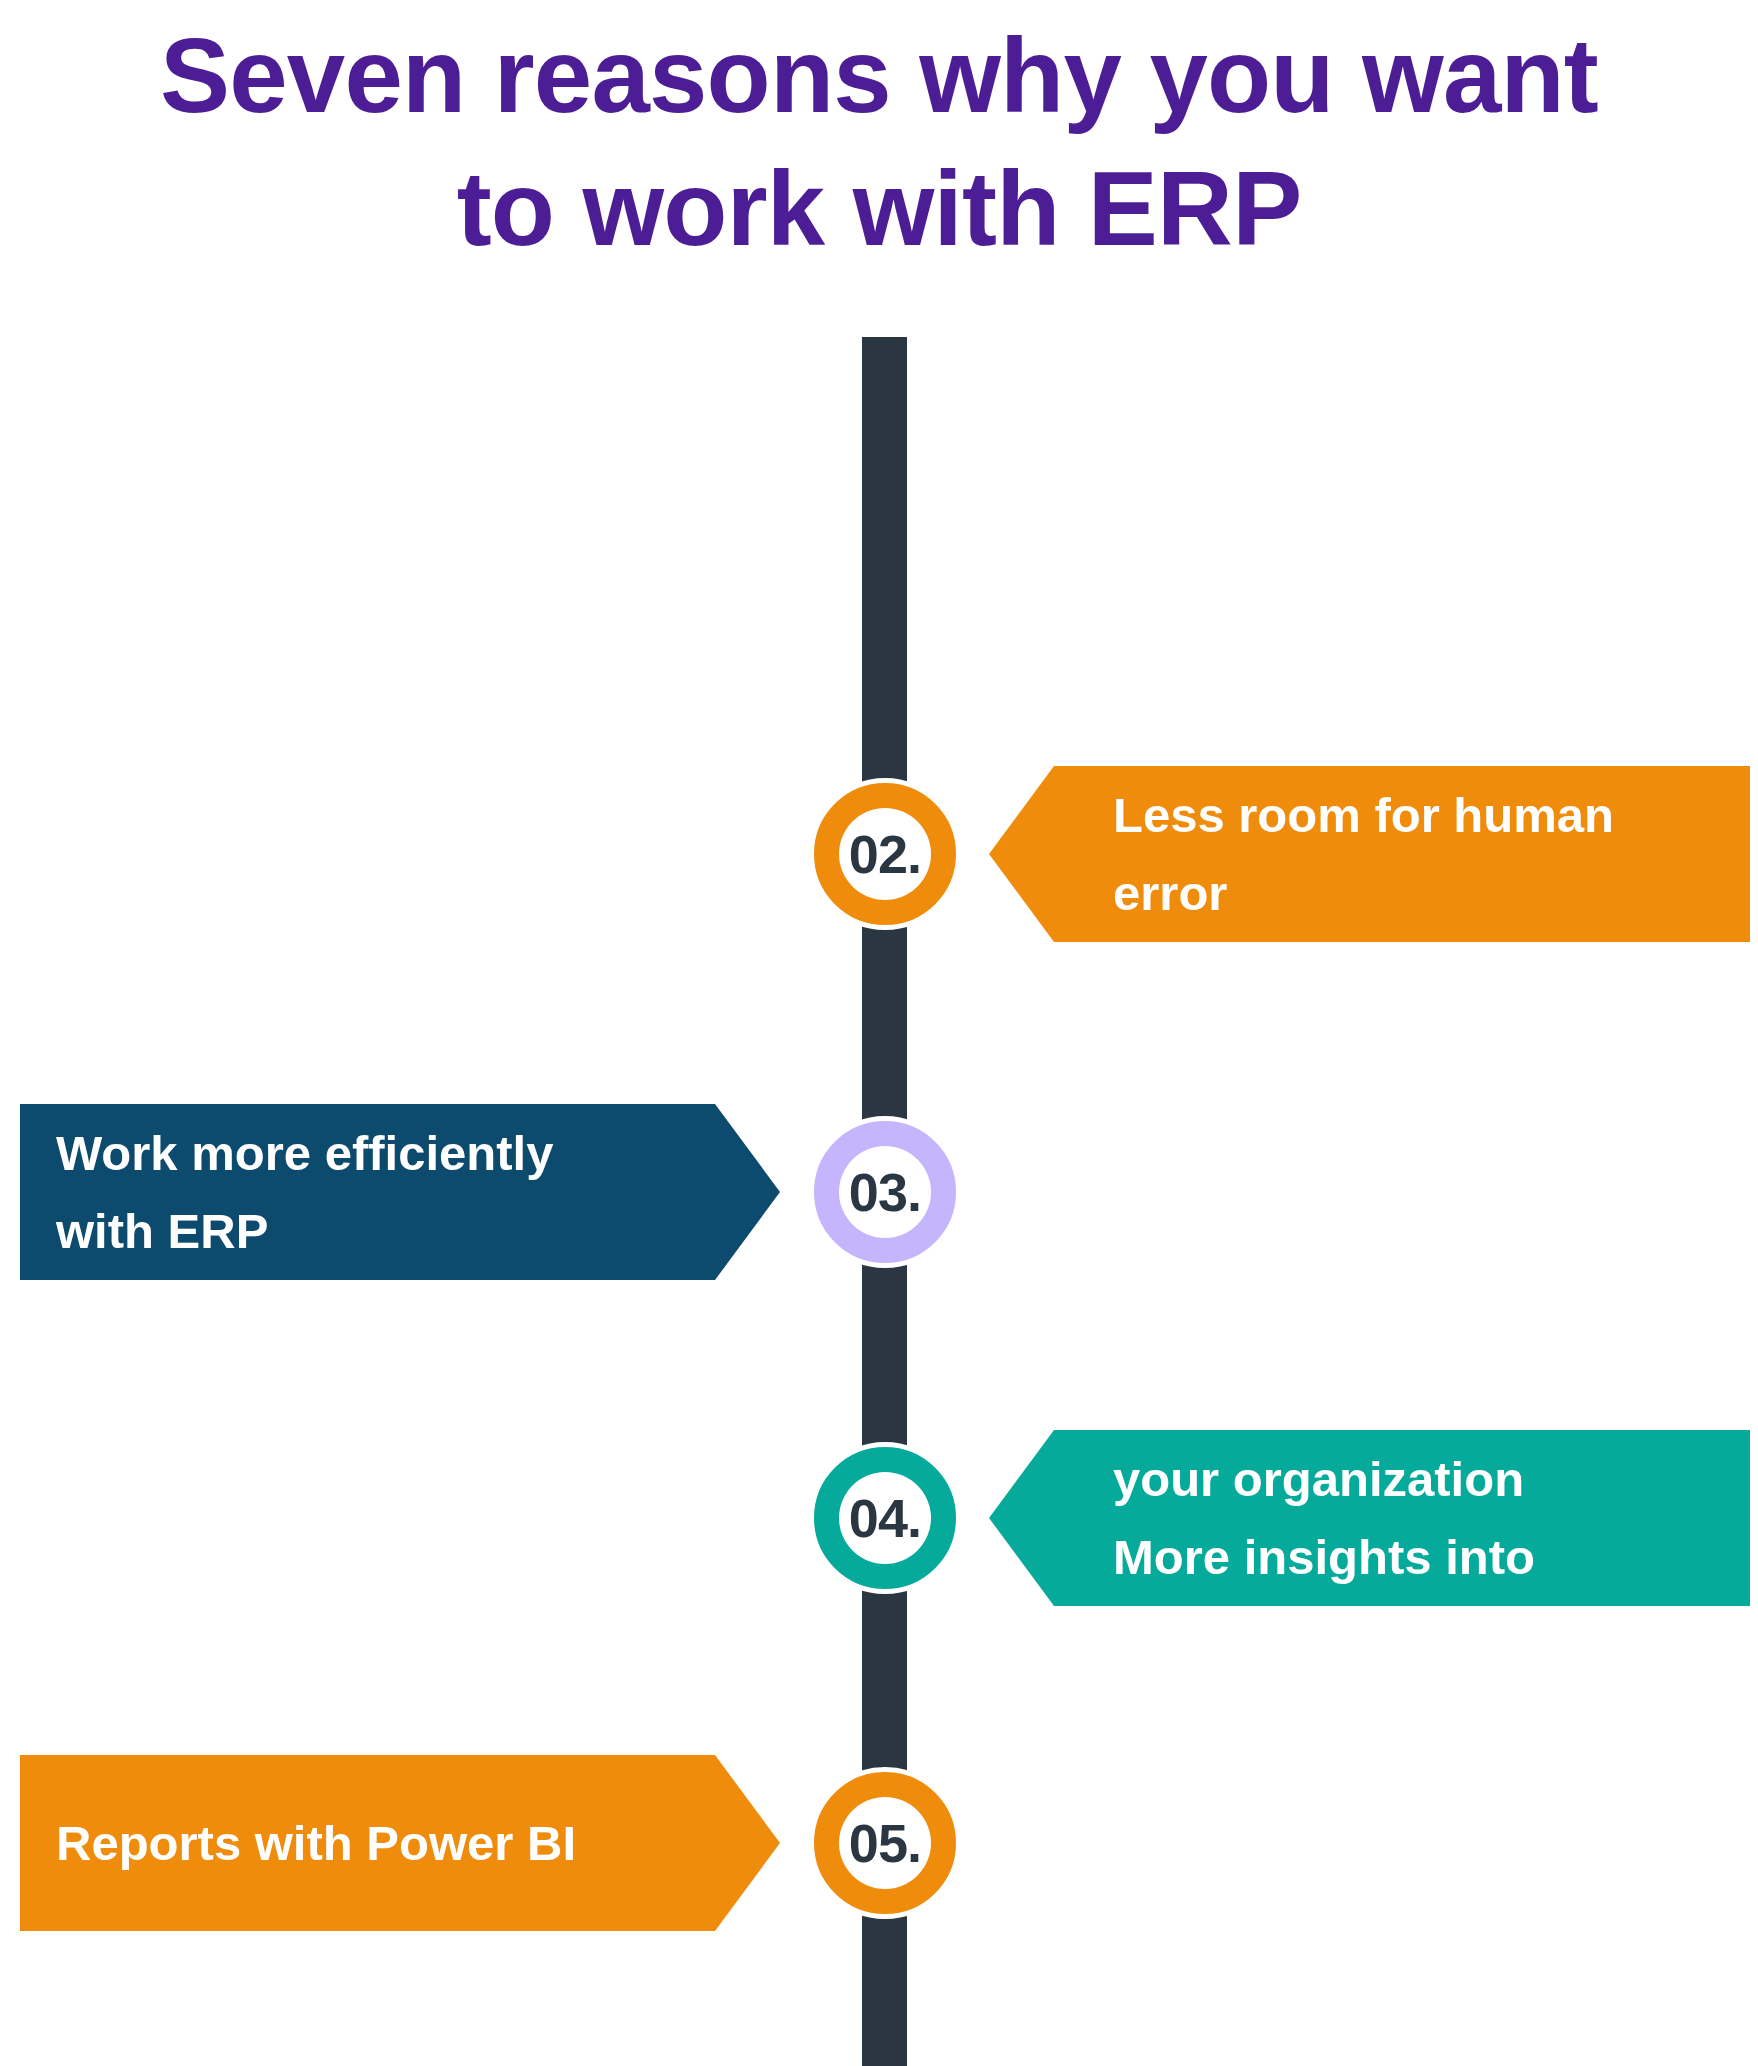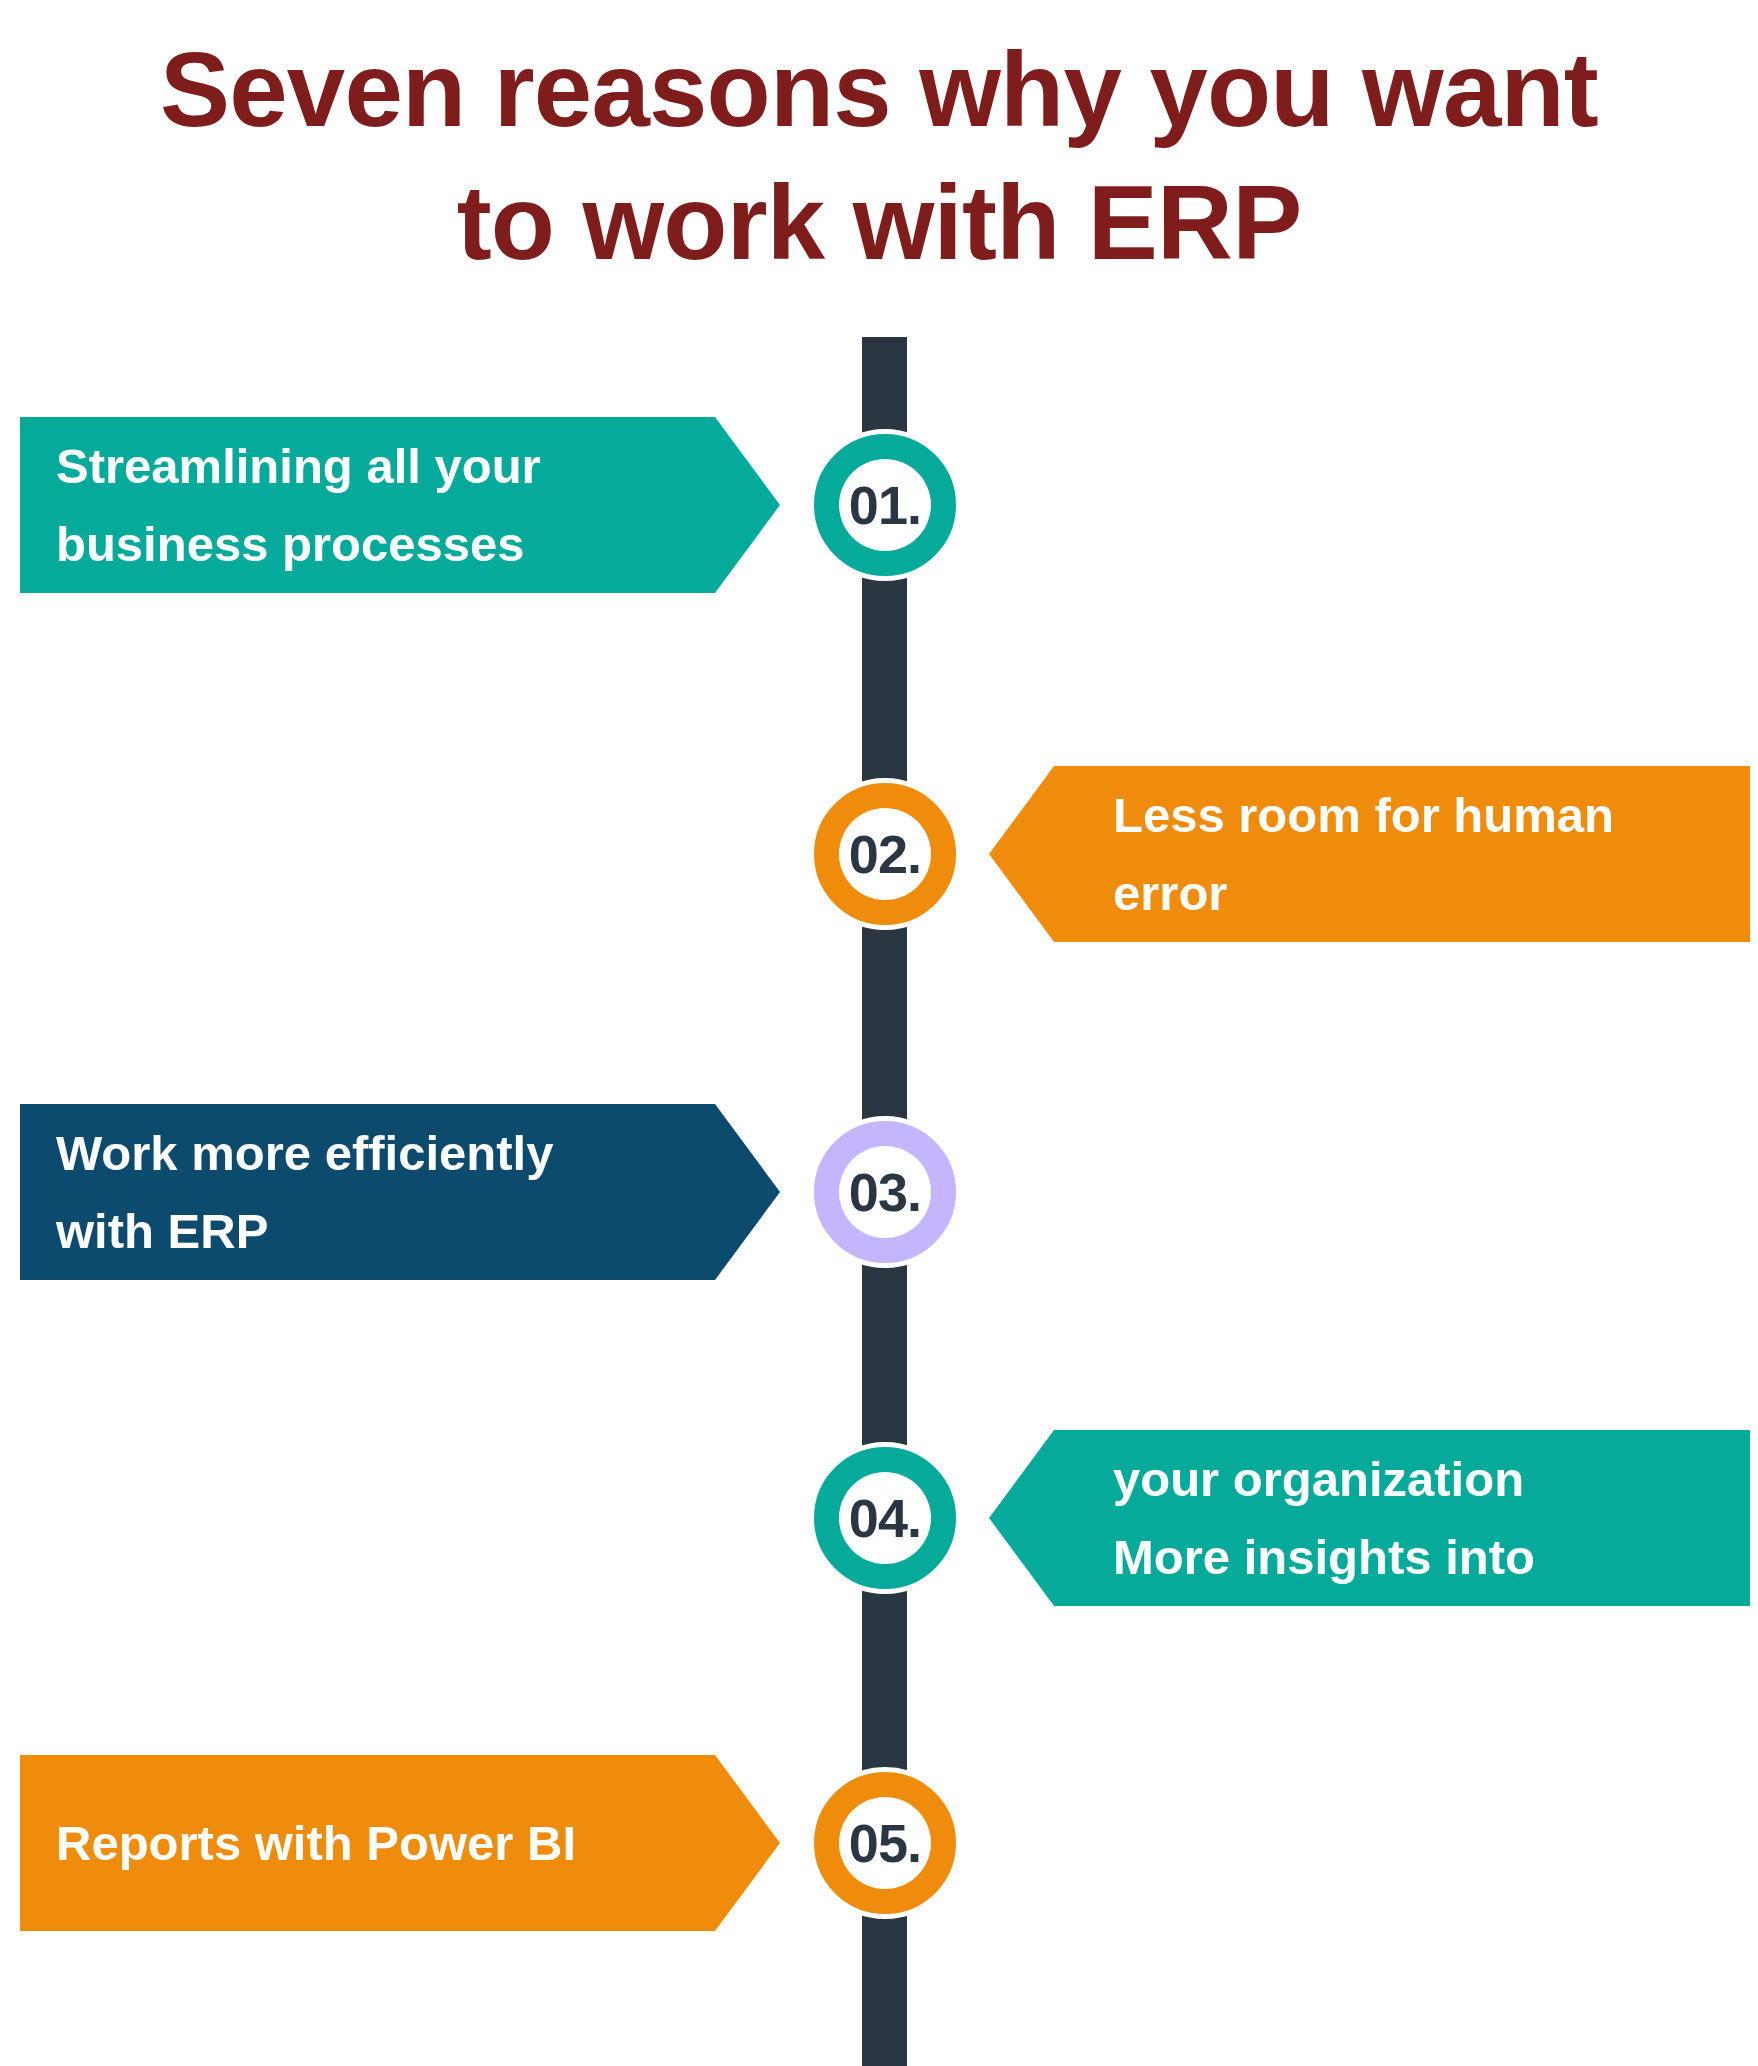--- a/index.html
+++ b/index.html
@@ -13,28 +13,28 @@
   }
   .canvas {
     position: relative;
     width: 1758px;
     height: 2686px;
     background: #ffffff;
   }
   
   .title {
     position: absolute;
-    top: 23px;
+    top: 9px;
     left: 0;
     right: 0;
     text-align: center;
     font-size: 105px;
     line-height: 133px;
     font-weight: 700;
-    color: #7f1d1d;
+    color: #4c1d95;
     letter-spacing: -0.8px;
   }
   
   .spine {
     position: absolute;
     left: 862px;
     top: 337px;
     width: 45px;
     height: 2349px;
     background: #2a3742;
@@ -119,31 +119,20 @@
 
 <div class="canvas">
 
   <div class="title">
     <div>Seven reasons why you want</div>
     <div>to work with ERP</div>
   </div>
 
   <div class="spine" style="background-color: rgb(42, 55, 66);"></div>
 
-  <div class="row row-1">
-    <div class="banner left" style="background-color: rgb(5, 170, 155);">
-      <span class="line">Streamlining all your</span>
-      <span class="line">business processes</span>
-    </div>
-    <div class="badge" style="background-color: rgb(5, 170, 155);">
-      <div class="badge-inner">
-        <span class="step-number">01.</span>
-      </div>
-    </div>
-  </div>
 
   <div class="row row-2">
     <div class="banner right" style="background-color: rgb(240, 140, 11);">
       <span class="line">Less room for human error</span>
       <span class="line"></span>
     </div>
     <div class="badge" style="background-color: rgb(240, 140, 11);">
       <div class="badge-inner">
         <span class="step-number">02.</span>
       </div>

